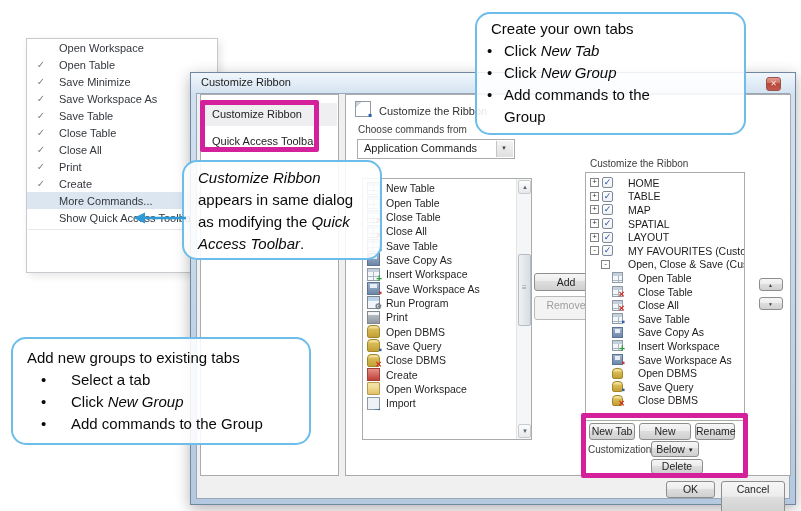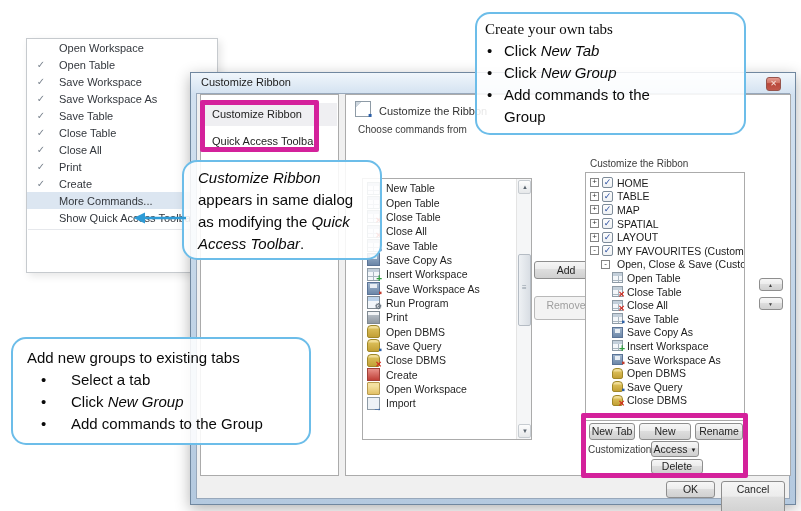--- a/index.html
+++ b/index.html
@@ -60,35 +60,35 @@
   .sb-dn{bottom:1px;}.sb-dn::after{content:"▼";top:3px;}
   .sthumb{position:absolute;left:1px;top:75px;width:13px;height:72px;background:linear-gradient(90deg,#eef1f4,#d9dee4);
     border:1px solid #b5bcc4;border-radius:2px;box-sizing:border-box;}
   .sthumb::after{content:"≡";position:absolute;left:3px;top:28px;font-size:8px;color:#8a95a1;}
 
   
   .btn{background:linear-gradient(180deg,#f6f6f6,#ececec 45%,#dedede 46%,#d0d0d0);
     border:1px solid #8e8e8e;border-radius:3px;font-size:10.5px;color:#1f1f1f;
     text-align:center;box-sizing:border-box;font-family:"Liberation Sans",sans-serif;}
   .btn.disabled{color:#9e9e9e;border-color:#b9b9b9;background:#f3f3f3;}
-  .badd{left:343px;top:188px;width:64px;height:18px;line-height:16px;}
+  .badd{left:343px;top:200px;width:64px;height:18px;line-height:16px;}
   .bremove{left:343px;top:223px;width:64px;height:24px;line-height:16px;}
   .bnewtab{left:398px;top:350px;width:46px;height:17px;line-height:15px;}
   .bnewgroup{left:448px;top:350px;width:52px;height:17px;line-height:15px;}
-  .brename{left:504px;top:350px;width:48px;height:17px;line-height:15px;}
+  .brename{left:504px;top:350px;width:40px;height:17px;line-height:15px;}
   .breset{left:460px;top:368px;width:48px;height:16px;line-height:14px;}
   .bdelete{left:460px;top:386px;width:52px;height:15px;line-height:13px;}
   .bok{left:475px;top:408px;width:49px;height:17px;line-height:15px;}
   .bcancel{left:530px;top:408px;width:64px;height:34px;line-height:15px;}
   .dd-arrow{font-size:6px;vertical-align:1px;margin-left:3px;}
 
   
   .tree{left:394px;top:99px;width:160px;height:249px;background:#fff;border:1px solid #ababab;box-sizing:border-box;overflow:hidden;}
   .trow{display:flex;align-items:center;height:13.6px;}
-  .tlabel{font-size:10.5px;color:#1c1c1c;white-space:nowrap;margin-left:4px;}
+  .tlabel{font-size:10.5px;color:#1c1c1c;white-space:nowrap;margin-left:15px;}
   .expander{width:9px;height:9px;border:1px solid #848484;background:#fff;box-sizing:border-box;
     font-size:8px;line-height:6px;text-align:center;color:#333;flex:none;margin-right:3px;}
   .tcheck{width:11px;height:11px;border:1px solid #7d8b99;background:linear-gradient(180deg,#fdfdfd,#eef1f4);
     box-sizing:border-box;font-size:9px;line-height:9px;text-align:center;color:#2b4fa0;flex:none;border-radius:2px;}
   .spin{width:24px;height:13px;}
   .spin::after{position:absolute;left:8px;top:3px;font-size:5px;color:#444;}
   .spin-up{left:568px;top:205px;}.spin-up::after{content:"▲";}
   .spin-dn{left:568px;top:224px;}.spin-dn::after{content:"▼";}
 
   
@@ -122,21 +122,21 @@
   .i-ribbon-page::after{content:"▪";color:#2b5fa8;font-size:12px;right:-2px;bottom:-3px;}
 
   
   .callout{border:2px solid #6cbde9;border-radius:15px;background:rgba(255,255,255,.88);
     font-size:15px;line-height:22px;color:#0a0a0a;box-sizing:border-box;}
   .co-title{white-space:nowrap;}
   .bullet-row{display:flex;}
   .bullet-dot{flex:none;text-align:left;}
   .em{font-style:italic;}
   .co1{left:475px;top:12px;width:271px;height:123px;padding:4px 8px;}
-  .co1 .co-title{font-family:Liberation Serif, serif;}
+  .co1 .co-title{margin-left:6px;}
   .co1 .bullet-dot{width:17px;padding-left:2px;}
   .co1 .bullet-text{width:178px;}
   .co2{left:182px;top:160px;width:200px;height:100px;padding:5px 14px;}
   .co2 .co-body{width:164px;}
   .co3{left:11px;top:337px;width:300px;height:108px;padding:8px 14px;}
   .co3 .bullet-dot{width:30px;padding-left:14px;}
   .co3 .bullet-text{width:240px;}
   .arrow-wrap{left:132px;top:211px;width:54px;height:14px;}
 </style>
 </head>
@@ -149,21 +149,21 @@
         <div class="menu-item">
           <span class="mcheck"></span>
           <span class="mlabel">Open Workspace</span>
         </div>
         <div class="menu-item">
           <span class="mcheck">✓</span>
           <span class="mlabel">Open Table</span>
         </div>
         <div class="menu-item">
           <span class="mcheck">✓</span>
-          <span class="mlabel">Save Workspace</span>
+          <span class="mlabel">Save Minimize</span>
         </div>
         <div class="menu-item">
           <span class="mcheck">✓</span>
           <span class="mlabel">Save Workspace As</span>
         </div>
         <div class="menu-item">
           <span class="mcheck">✓</span>
           <span class="mlabel">Save Table</span>
         </div>
         <div class="menu-item">
@@ -202,20 +202,24 @@
     <div class="abs panel left-panel"></div>
     <div class="abs nav-item sel" style="top:30px;">Customize Ribbon</div>
     <div class="abs nav-item" style="top:57px;">Quick Access Toolbar</div>
 
     <div class="abs panel main-panel"></div>
 
     <span class="abs icn i-ribbon-page" style="left:164px;top:28px;"></span>
     <div class="abs hd-text" style="left:188px;top:32px;">Customize the Ribbon</div>
     <div class="abs small-label" style="left:167px;top:51px;">Choose commands from</div>
 
+    <div class="abs dropdown">
+      <span class="dd-value">Application Commands</span>
+      <span class="dd-btn"></span>
+    </div>
 
     <div class="abs cmd-list">
       <div class="cmd-rows">
           <div class="cmd-row">
             <span class="icn i-table"></span>
             <span class="cmd-label">New Table</span>
           </div>
           <div class="cmd-row">
             <span class="icn i-table"></span>
             <span class="cmd-label">Open Table</span>
@@ -367,21 +371,21 @@
         </div>
     </div>
 
     <span class="abs btn spin spin-up"></span>
     <span class="abs btn spin spin-dn"></span>
 
     <div class="abs btn bnewtab">New Tab</div>
     <div class="abs btn bnewgroup">New Group</div>
     <div class="abs btn brename">Rename</div>
     <div class="abs small-label" style="left:397px;top:371px;">Customizations :</div>
-    <div class="abs btn breset"><span>Access</span><span class="dd-arrow">▼</span></div>
+    <div class="abs btn breset"><span>Below</span><span class="dd-arrow">▼</span></div>
     <div class="abs btn bdelete">Delete</div>
 
     <div class="abs mag mag2"></div>
 
     <div class="abs btn bok">OK</div>
     <div class="abs btn bcancel">Cancel</div>
 
     <div class="abs mag mag1"></div>
   </div>
 

